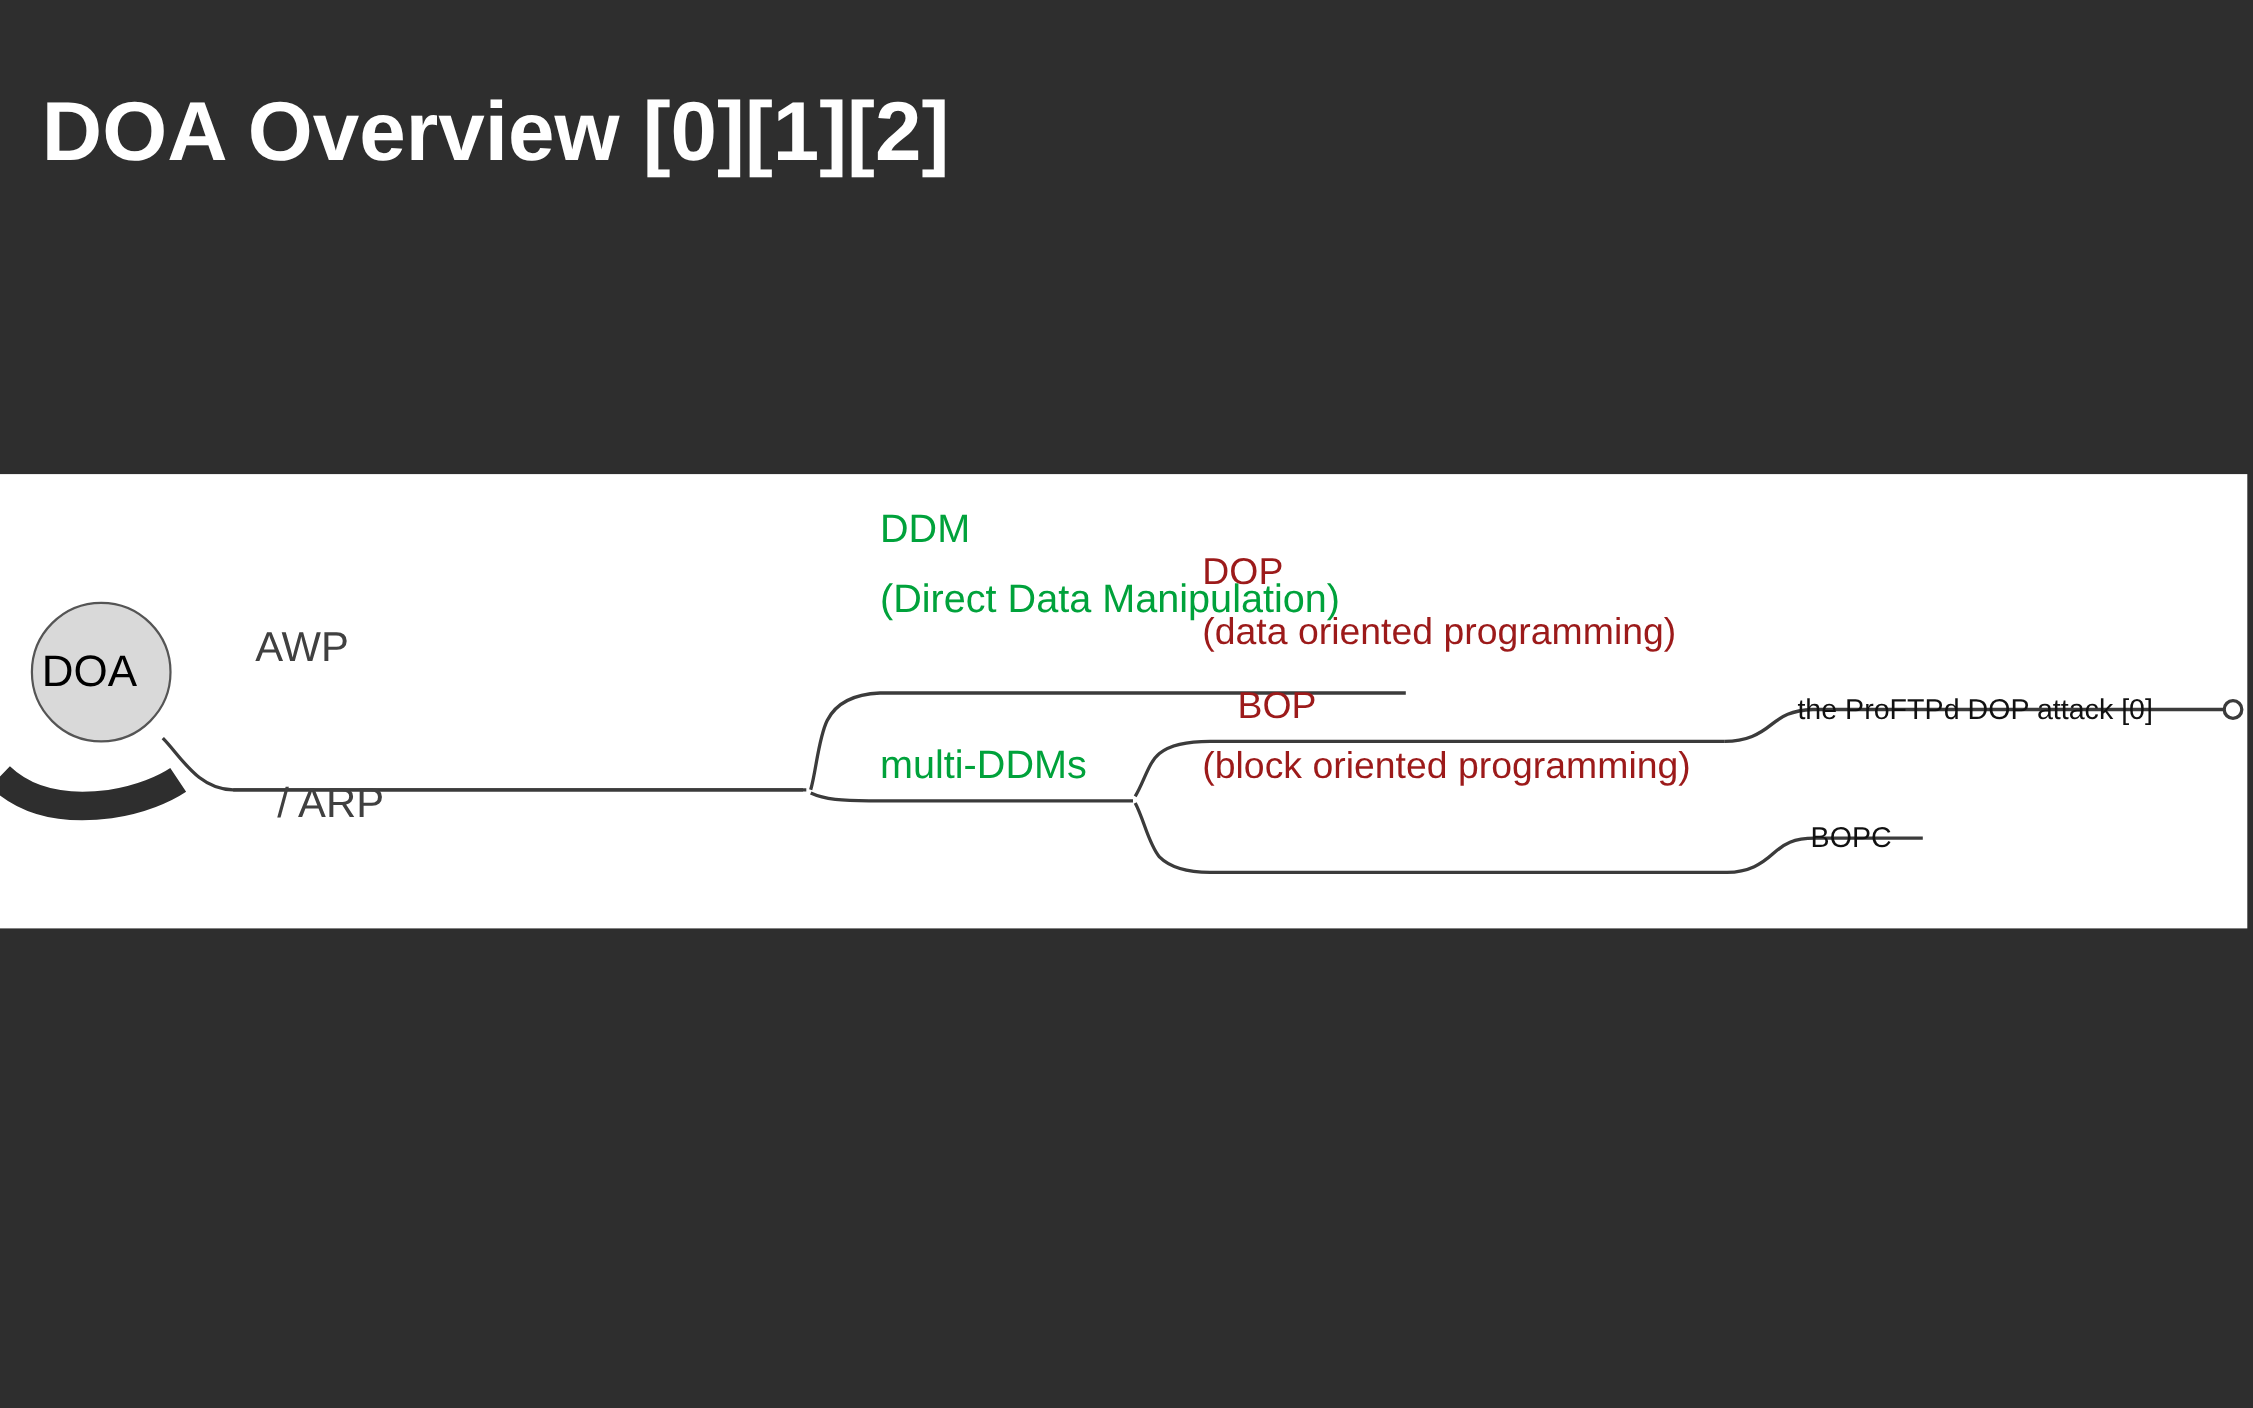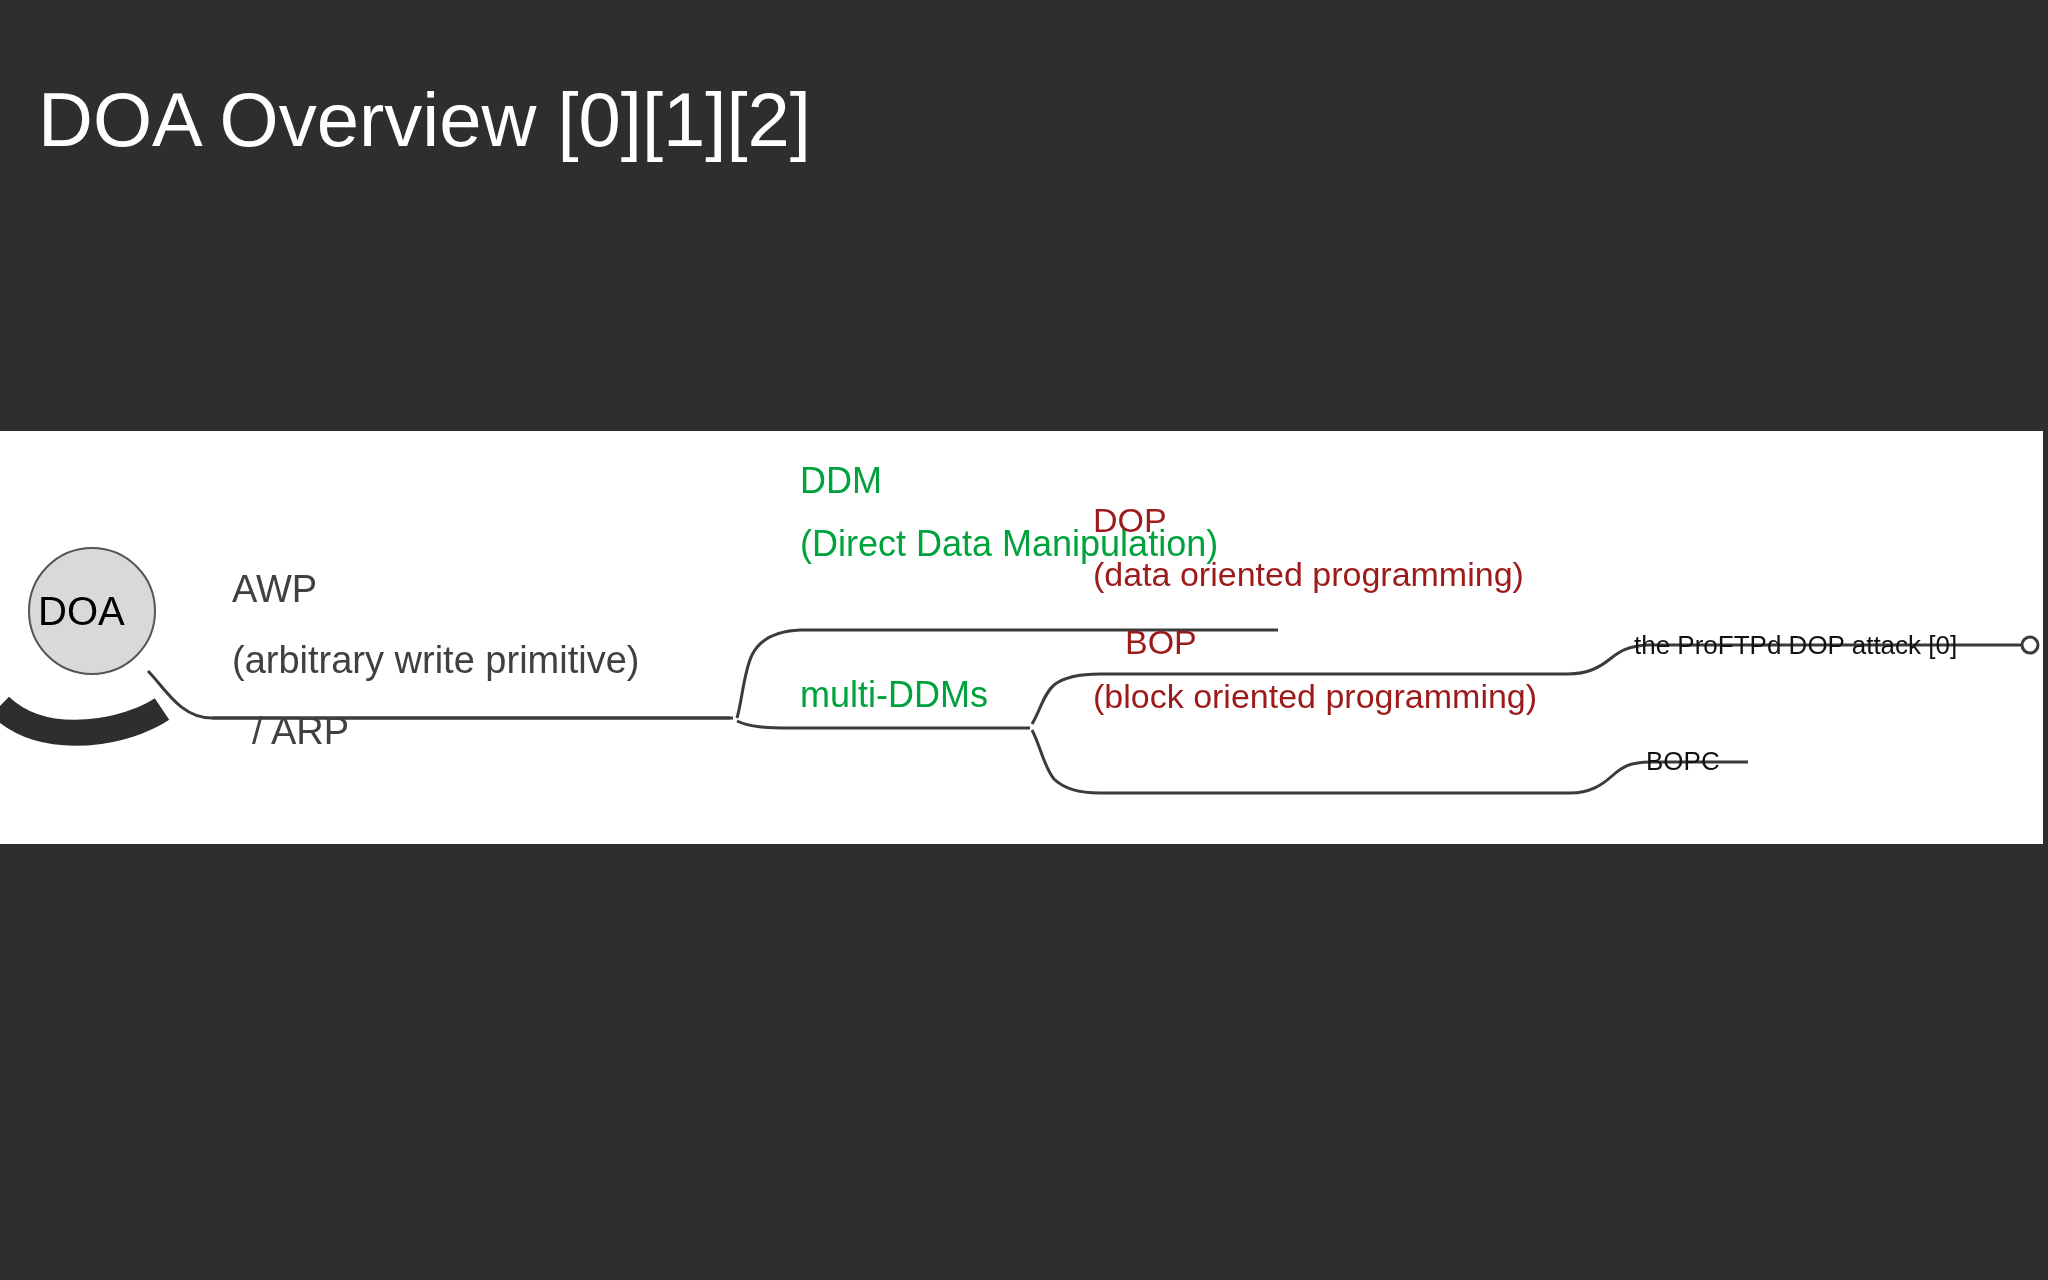--- a/index.html
+++ b/index.html
@@ -22,21 +22,21 @@
     height: 1280px;
     background: #2e2e2e;
   }
   #slide-title {
     position: absolute;
     left: 38px;
     top: 80px;
     font-size: 76px;
     line-height: 1.05;
     color: #ffffff;
-    font-weight: normal;
+    font-weight: bold;
     letter-spacing: 0px;
     white-space: nowrap;
   }
   #mindmap-panel {
     position: absolute;
     left: 0px;
     top: 431px;
     width: 2043px;
     height: 413px;
     background: #ffffff;
@@ -108,21 +108,20 @@
       <circle cx="2030" cy="214" r="8" fill="#ffffff" stroke="#3b3b3b" stroke-width="3"></circle>
 
       <path d="M 1570 362 C 1590 362 1602 354 1612 345 C 1622 336 1630 331 1650 331 L 1748 331" fill="none" stroke="#3b3b3b" stroke-width="3"></path>
 
     </svg>
 
     <div class="mm-label lbl-root" style="left:38px; top:160px; width:110px; text-align:left;">DOA</div>
 
     <div class="mm-label lbl-blue" style="left:232px; top:139px;">AWP</div>
 
-    <div class="mm-label lbl-blue" style="left:232px; top:210px;">(arbitrary write primitive)</div>
 
     <div class="mm-label lbl-blue" style="left:232px; top:281px;margin-left:20px;">/ ARP</div>
 
     <div class="mm-label lbl-green" style="left:800px; top:32px;">DDM</div>
 
     <div class="mm-label lbl-green" style="left:800px; top:95px;">(Direct Data Manipulation)</div>
 
     <div class="mm-label lbl-green" style="left:800px; top:246px;">multi-DDMs</div>
 
     <div class="mm-label lbl-red" style="left:1093px; top:72px;">DOP</div>

